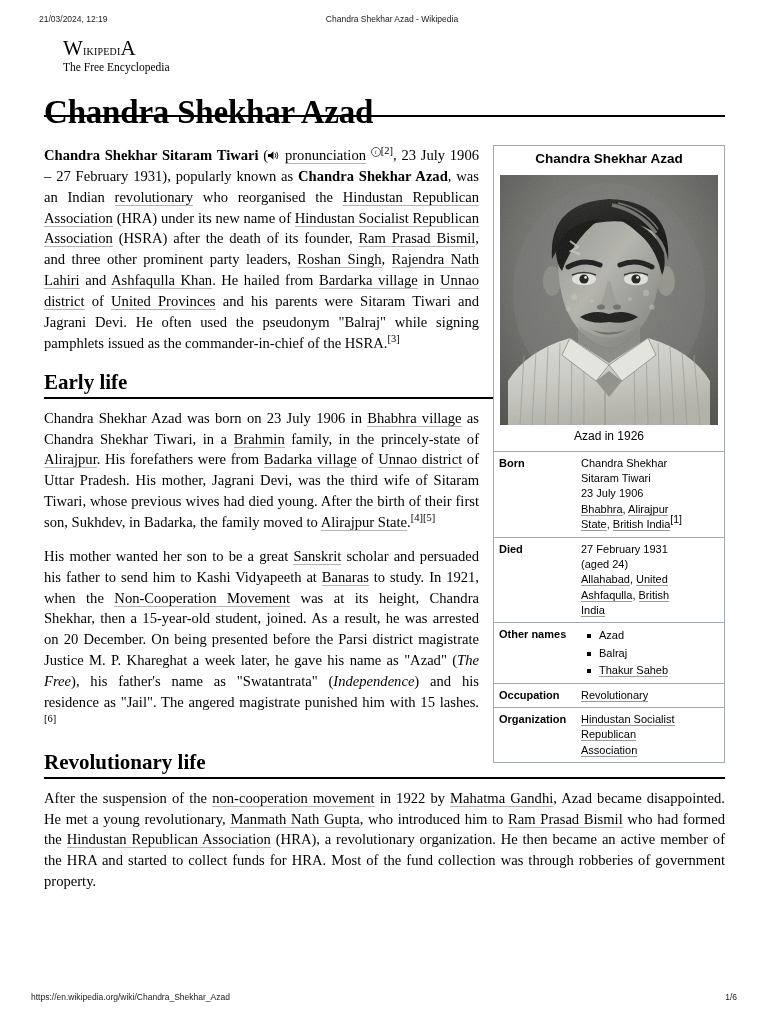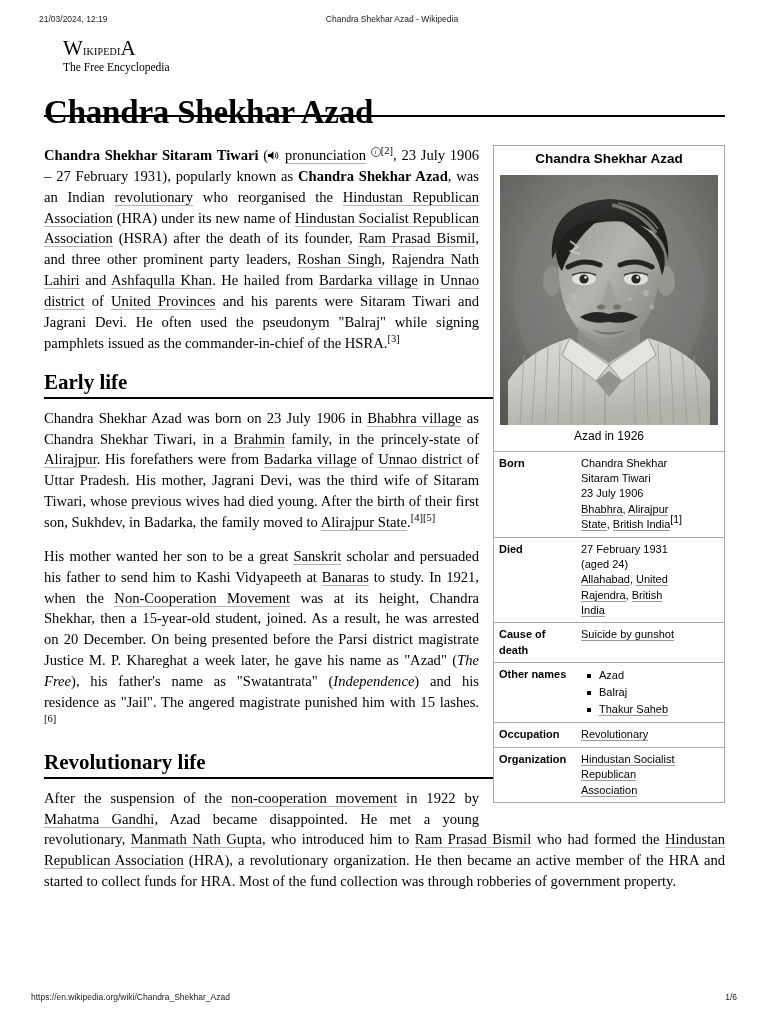--- a/index.html
+++ b/index.html
@@ -410,28 +410,22 @@
             <span class="ib-line"><a class="lnk">Bhabhra</a><span>, </span><a class="lnk">Alirajpur</a></span>
             <span class="ib-line"><a class="lnk">State</a><span>, </span><a class="lnk">British India</a><sup class="ref">[1]</sup></span>
           </td>
         </tr>
         <tr>
           <th>Died</th>
           <td>
             <span class="ib-line">27 February 1931</span>
             <span class="ib-line">(aged 24)</span>
             <span class="ib-line"><a class="lnk">Allahabad</a><span>, </span><a class="lnk">United</a></span>
-            <span class="ib-line"><a class="lnk">Rajendra</a><span>, </span><a class="lnk">British</a></span>
+            <span class="ib-line"><a class="lnk">Ashfaqulla</a><span>, </span><a class="lnk">British</a></span>
             <span class="ib-line"><a class="lnk">India</a></span>
-          </td>
-        </tr>
-        <tr>
-          <th>Cause of death</th>
-          <td>
-            <a class="lnk">Suicide by gunshot</a>
           </td>
         </tr>
         <tr>
           <th>Other names</th>
           <td>
             <ul class="ib-list">
               <li><span>Azad</span></li>
               <li><span>Balraj</span></li>
               <li><a class="lnk">Thakur Saheb</a></li>
             </ul>

